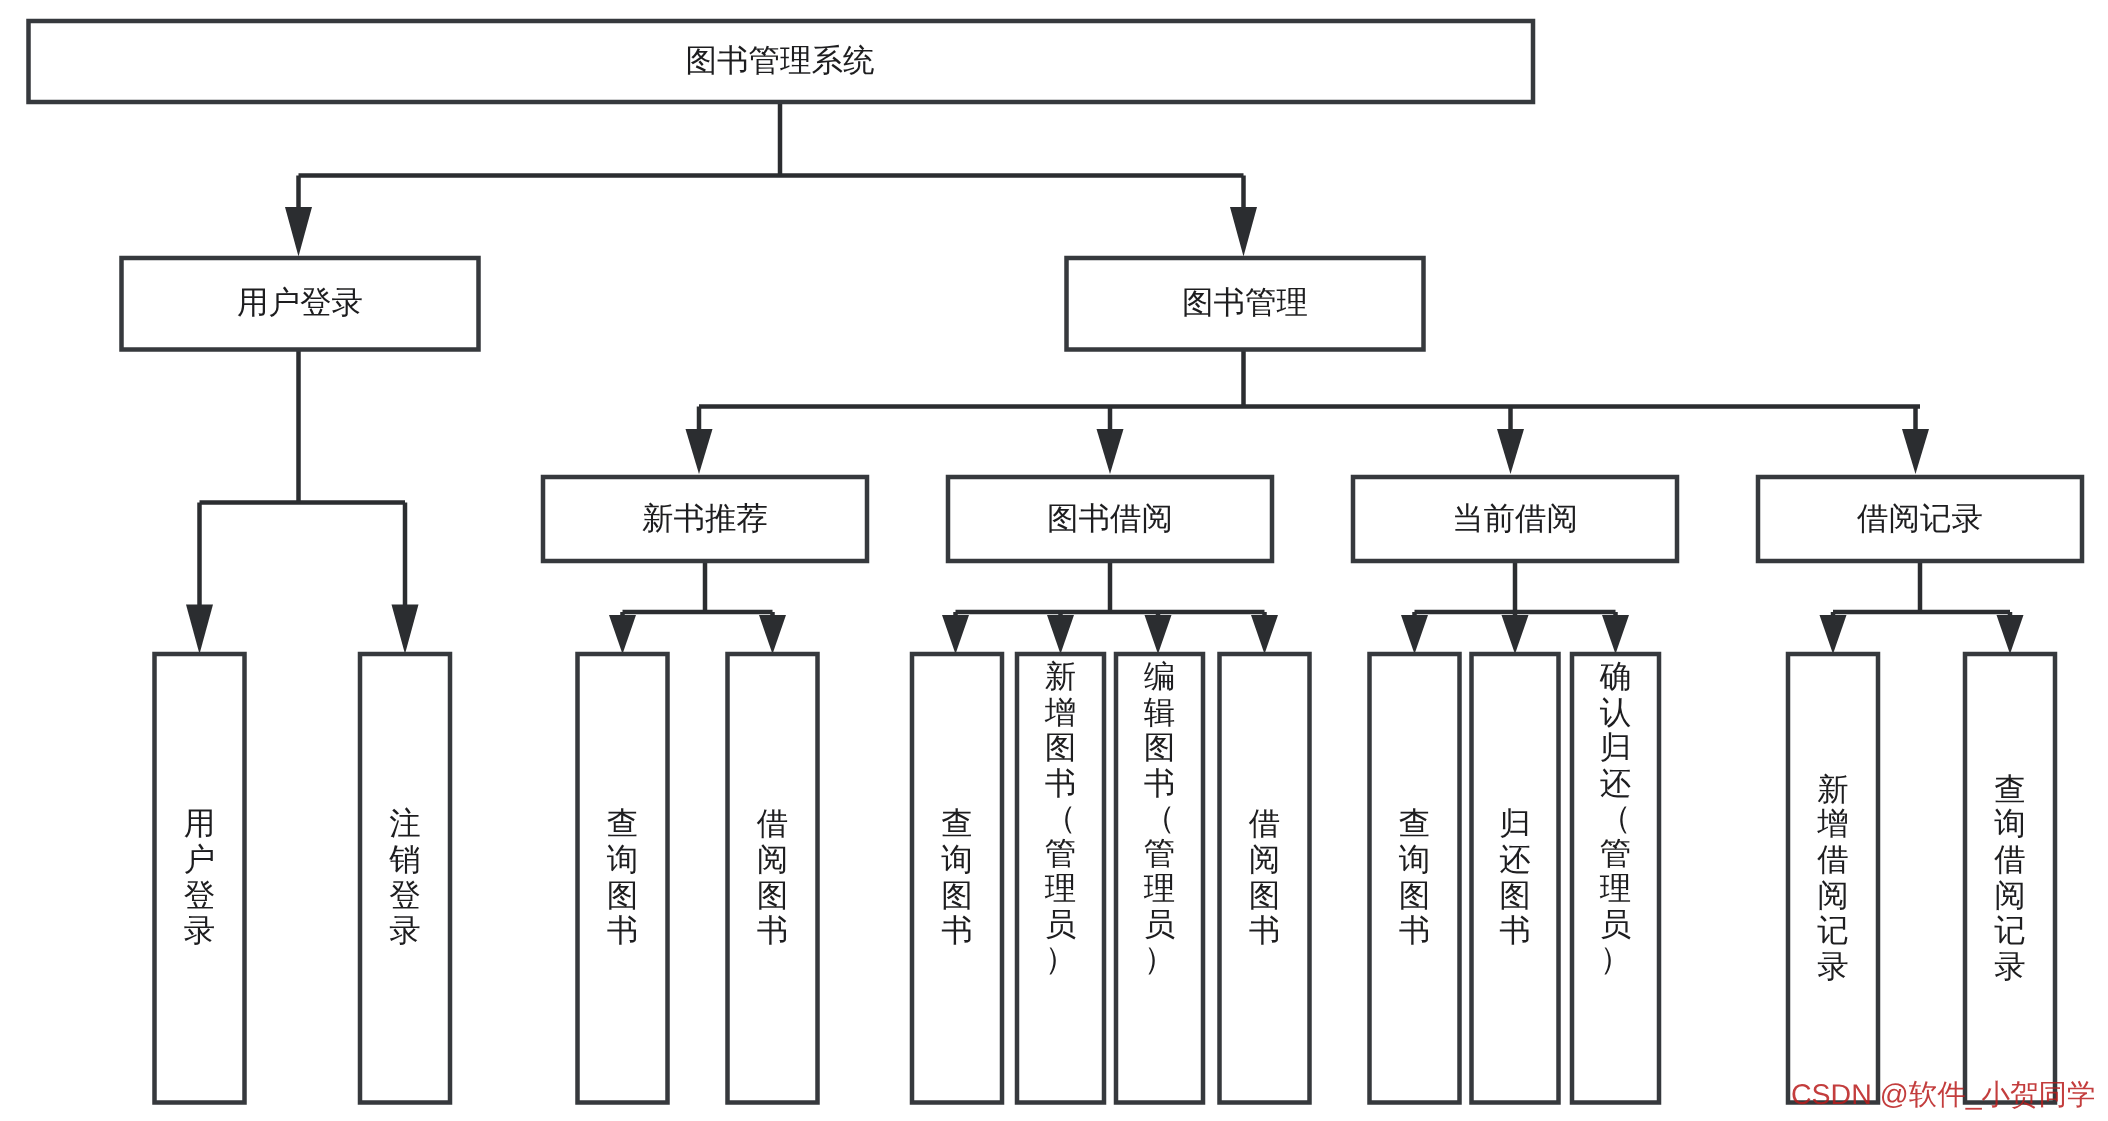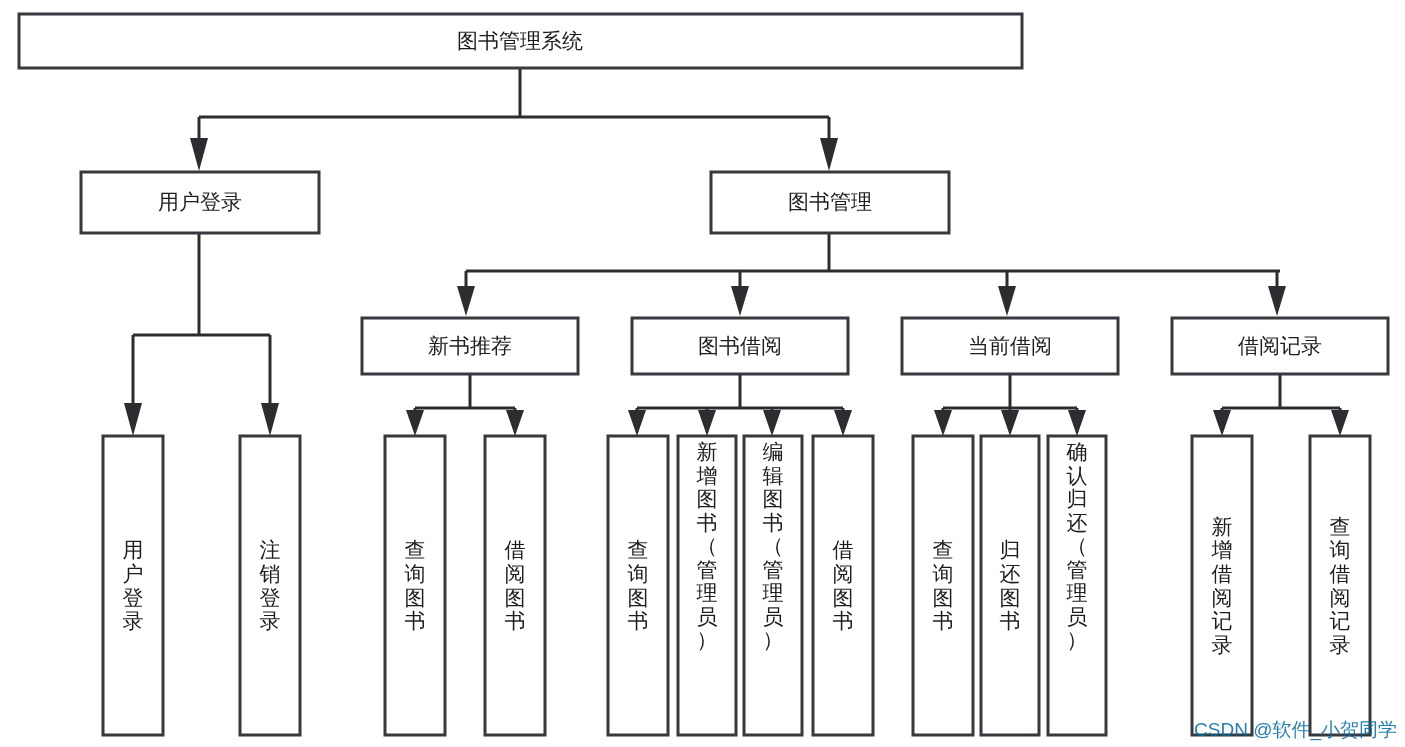--- a/index.html
+++ b/index.html
@@ -66,21 +66,21 @@
   .vlabel span {
     display: block;
     text-align: center;
   }
   .watermark {
     position: absolute;
     right: 8px;
     bottom: 4px;
     font-family: "Liberation Sans", "DejaVu Sans", sans-serif;
     font-size: 19px;
-    color: #0369a1;
+    color: #b91c1c;
     opacity: 0.85;
     white-space: nowrap;
     pointer-events: none;
   }
 </style>
 </head>
 <body>
 
 <div id="diagram-root">
 

